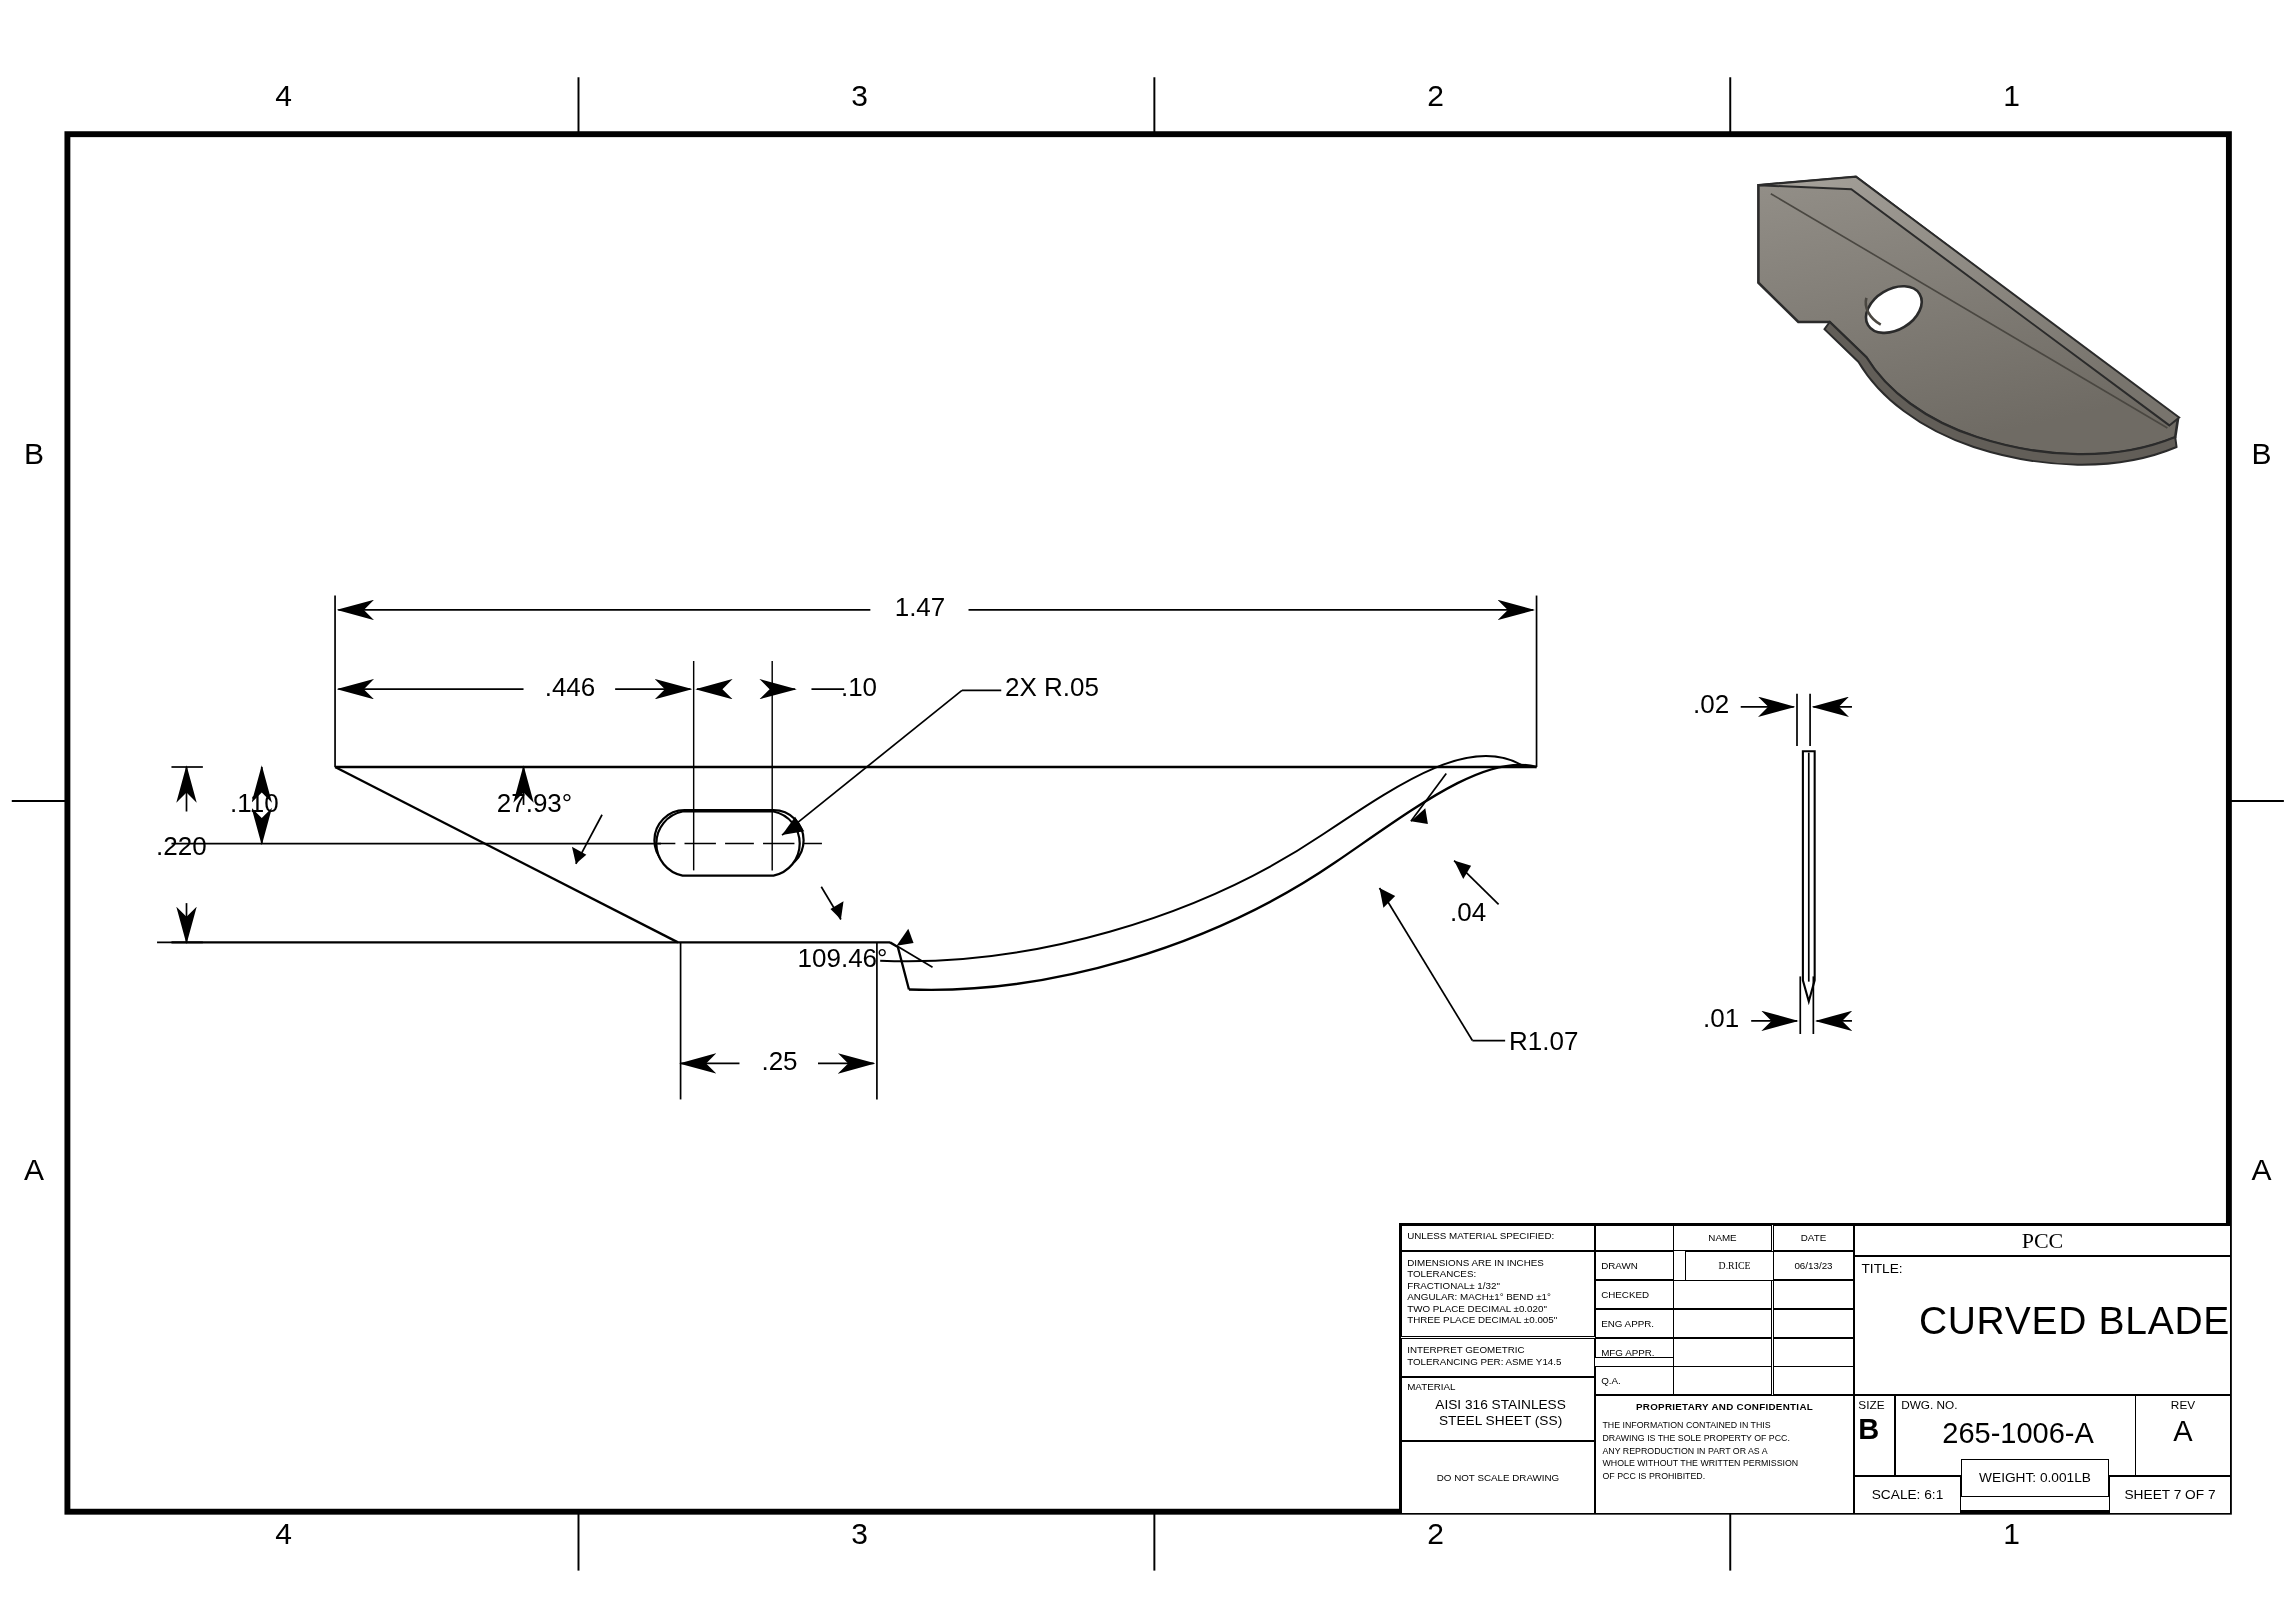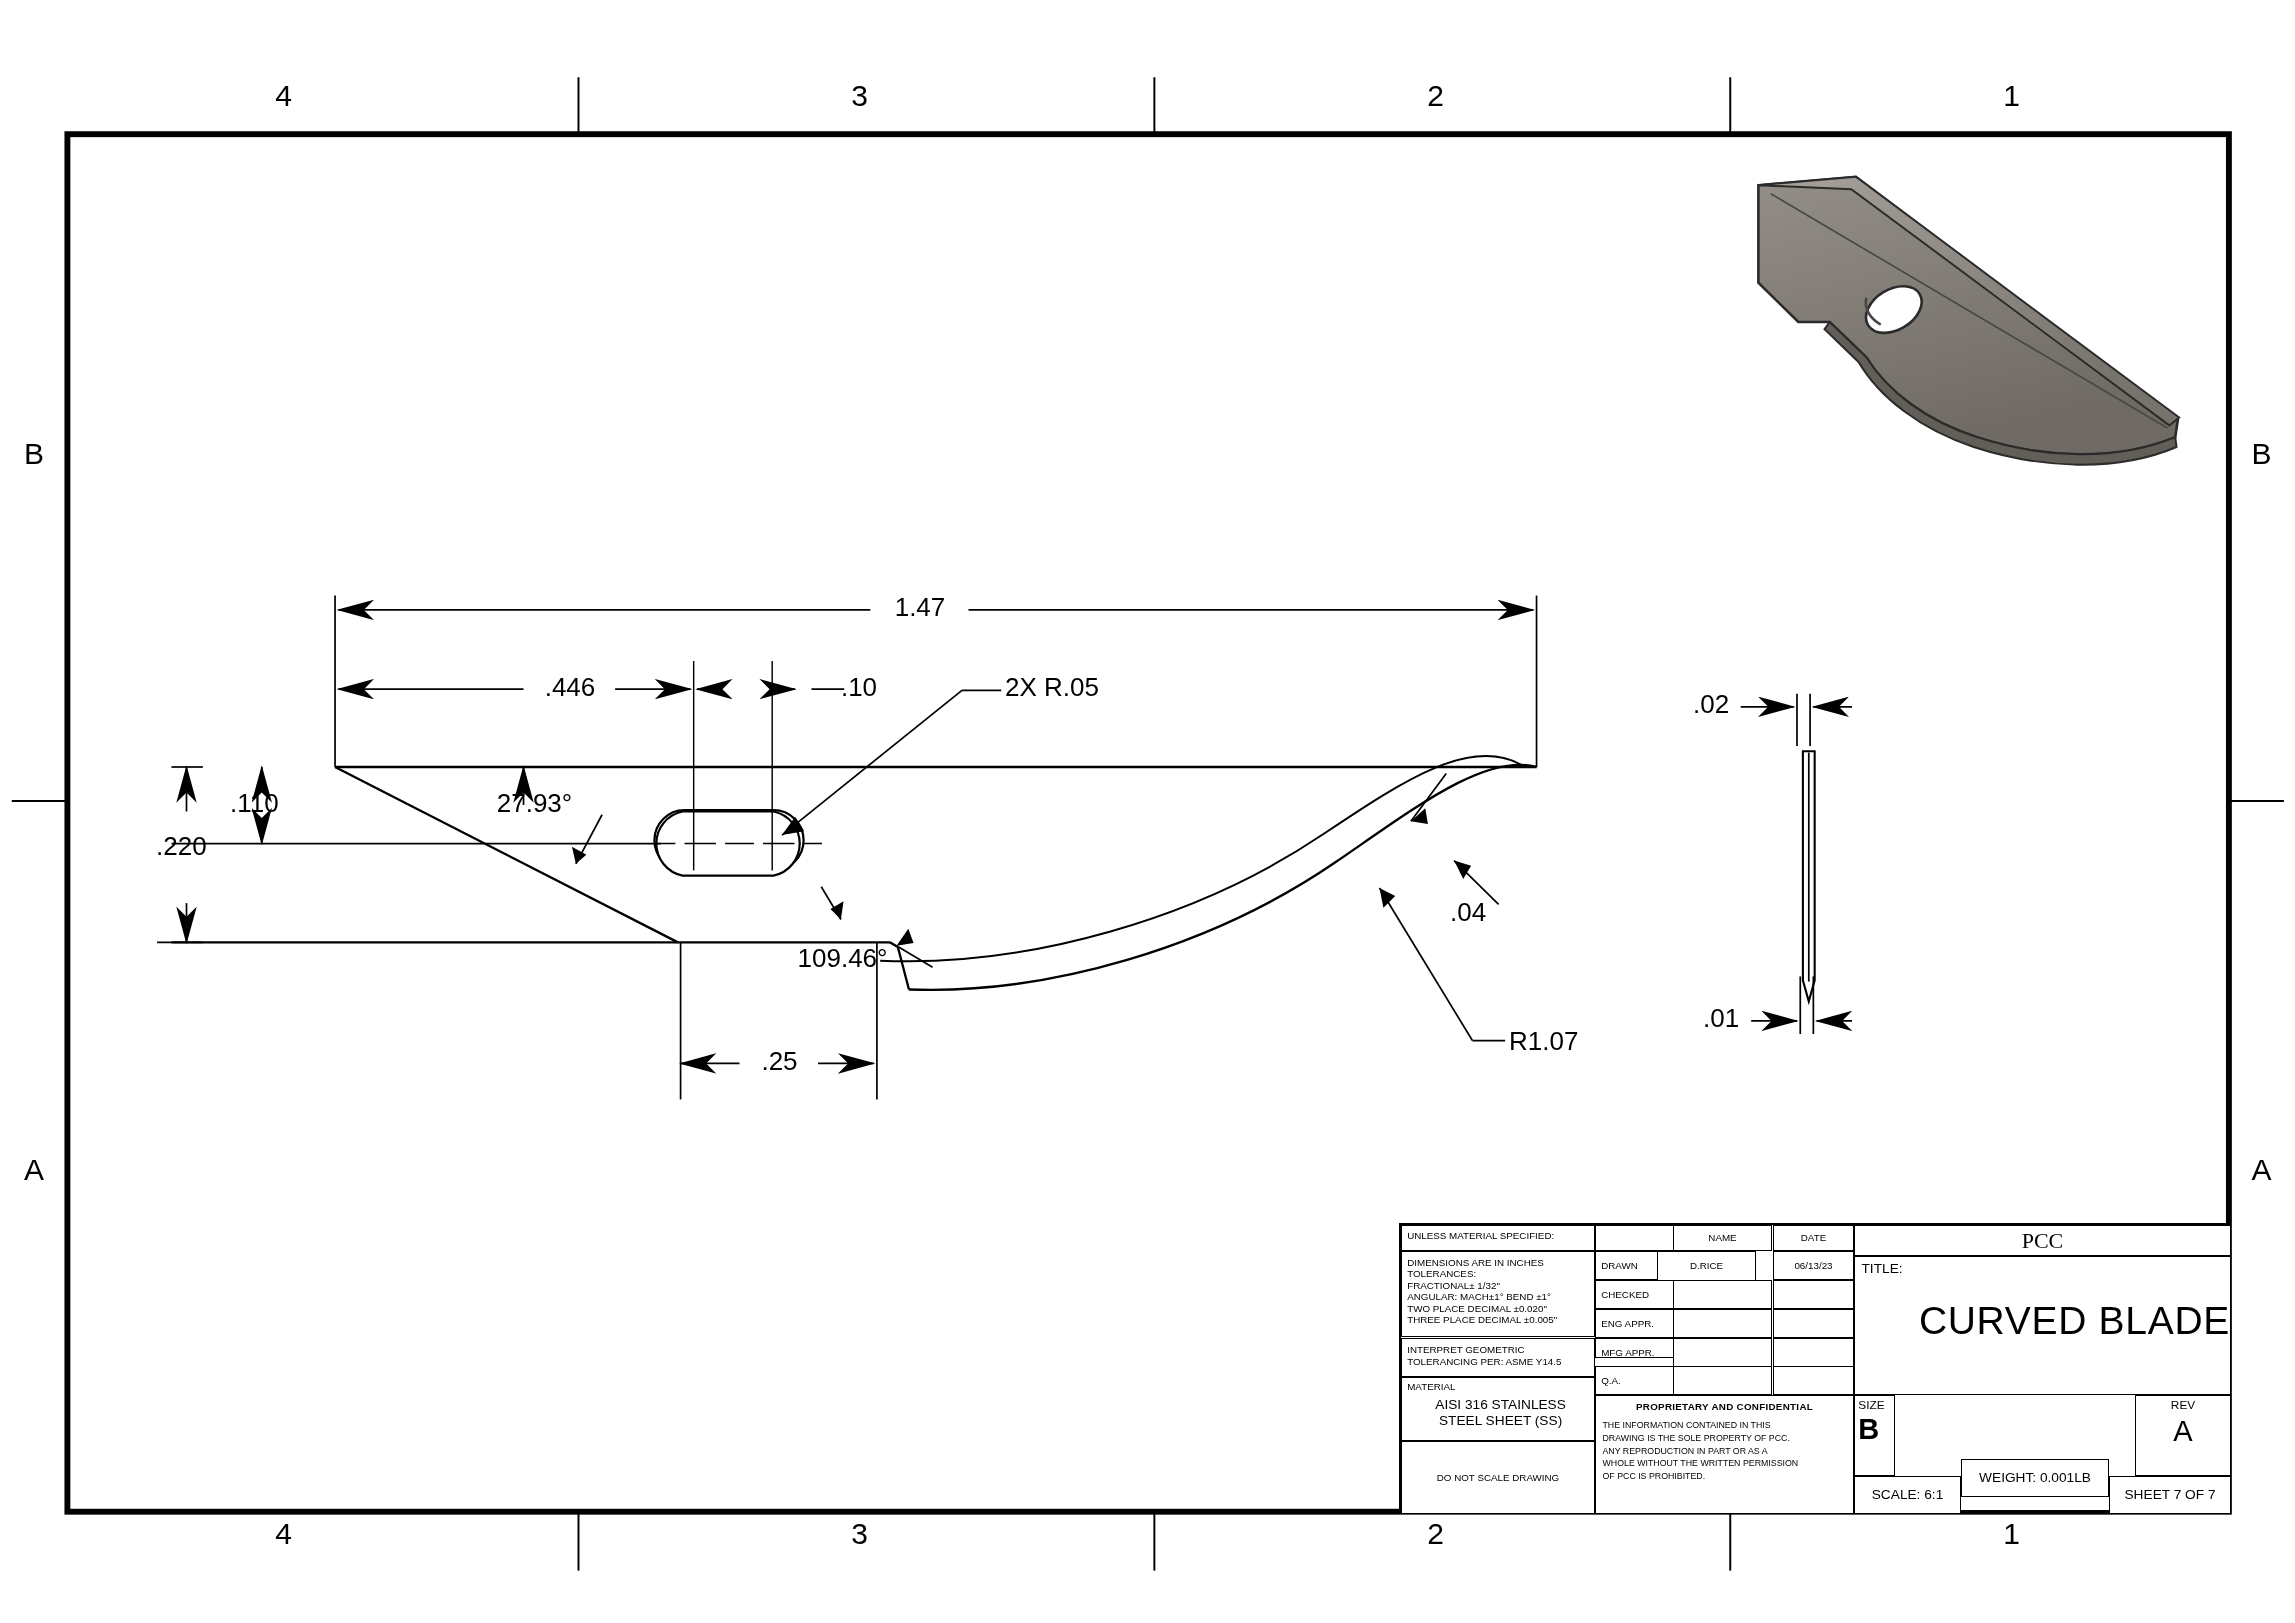--- a/index.html
+++ b/index.html
@@ -252,21 +252,21 @@
     <div class="cell c tx t10" style="left:272px;top:0;width:99px;height:26px;">
       <span>NAME</span>
     </div>
     <div class="cell c tx t10" style="left:372px;top:0;width:81px;height:26px;">
       <span>DATE</span>
     </div>
 
     <div class="cell l tx t10" style="left:194px;top:26px;width:79px;height:29px;padding:7.9px 0 0 5.2px;">
       <span>DRAWN</span>
       </div>
-    <div class="cell c tx t10" style="left:256px;top:26px;width:99px;height:30px;">
+    <div class="cell c tx t10" style="left:284px;top:26px;width:99px;height:30px;font-family:Liberation Serif, serif;">
       <span>D.RICE</span>
       </div>
     <div class="cell c tx t10" style="left:372px;top:26px;width:81px;height:29px;">
       <span>06/13/23</span>
       </div>
 
     <div class="cell l tx t10" style="left:194px;top:55px;width:79px;height:29px;padding:7.9px 0 0 5.2px;">
       <span>CHECKED</span>
       </div>
     <div class="cell c tx t10" style="left:272px;top:55px;width:99px;height:29px;">
@@ -324,20 +324,24 @@
     <div class="cell tx" style="left:453px;top:31px;width:377px;height:139px;padding:3.9px 0 0 6.5px;">
       <div class="t14">TITLE:</div>
       <div class="title-big" style="text-align:right;margin-top:21px;">CURVED BLADE</div>
     </div>
 
     <div class="cell tx" style="left:453px;top:170px;width:41px;height:81px;padding:2.6px 0 0 3.3px;">
       <div class="t12">SIZE</div>
       <div class="t30 bold" style="line-height:1;margin-top:2.6px;">B</div>
     </div>
 
+    <div class="cell tx" style="left:494px;top:170px;width:241px;height:81px;padding:2.6px 0 0 5.2px;">
+      <div class="t12">DWG.  NO.</div>
+      <div class="t30" style="text-align:center;margin-top:3.9px;">265-1006-A</div>
+    </div>
 
     <div class="cell tx" style="left:734px;top:170px;width:96px;height:81px;padding:2.6px 0 0 0;">
       <div class="t12" style="text-align:center;">REV</div>
       <div class="t30" style="text-align:center;margin-top:1.3px;">A</div>
     </div>
 
     <div class="cell c tx t14" style="left:453px;top:251px;width:107px;height:38px;">
       <span>SCALE: 6:1</span>
     </div>
     <div class="cell c tx t14" style="left:560px;top:234px;width:148px;height:38px;">

